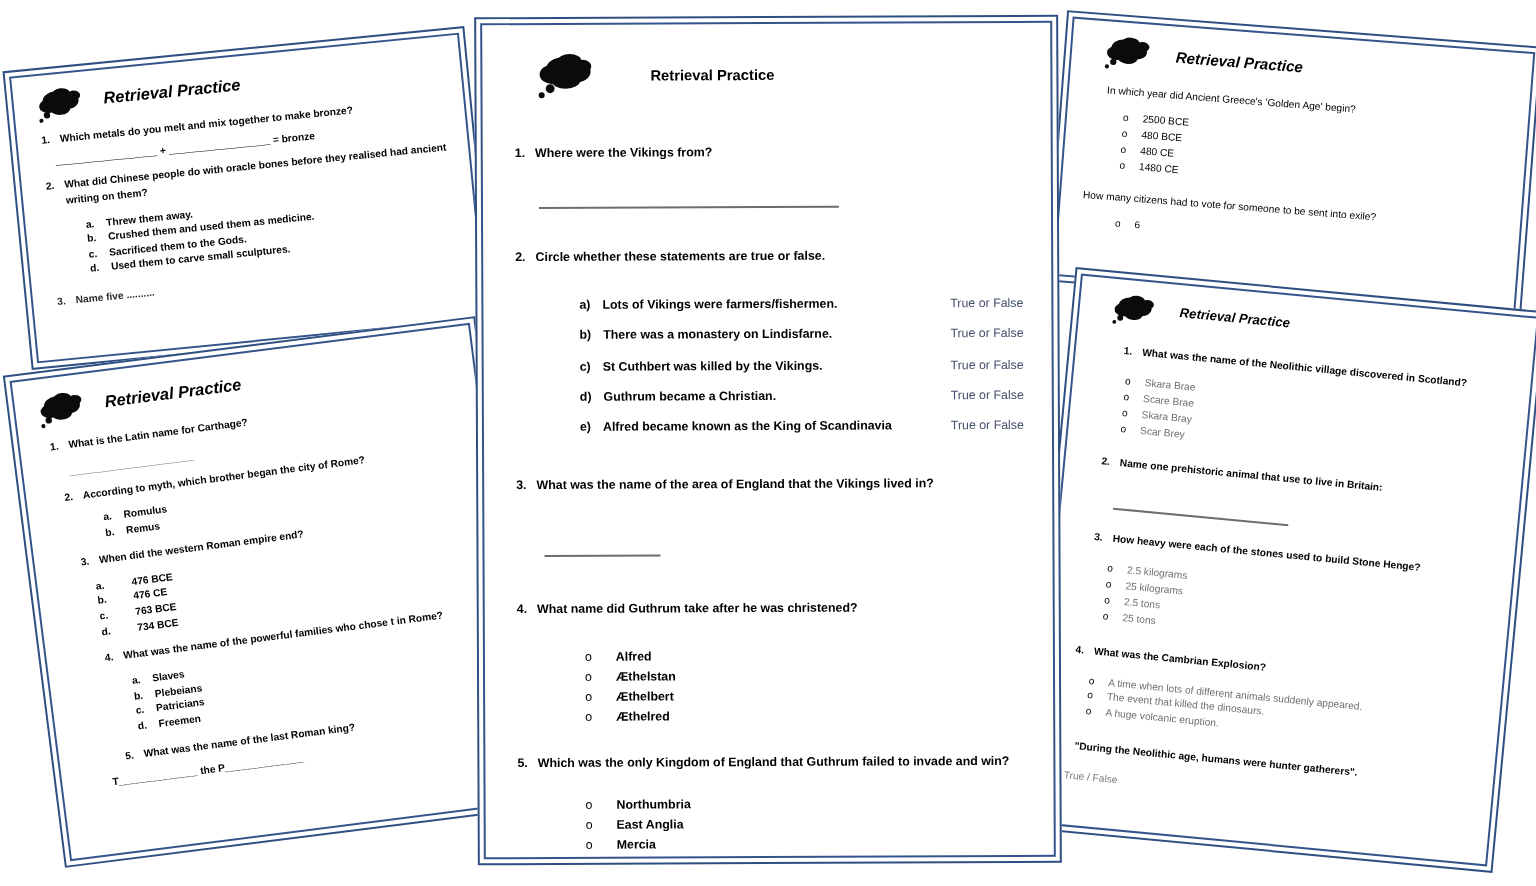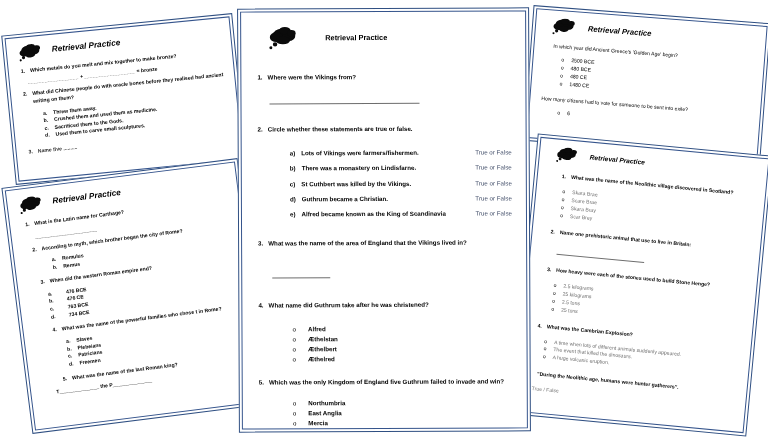--- a/index.html
+++ b/index.html
@@ -309,21 +309,21 @@
               <span>Æthelbert</span>
             </li>
           <li style="gap:12px;">
               <span class="bullet" style="font-weight:normal;">o</span>
               <span>Æthelred</span>
             </li>
         </ul>
 
         <div class="q" style="margin-left:2px;">
           <span class="qnum">5.</span>
-          <span class="qtxt">Which was the only Kingdom of England five Guthrum failed to invade and win?</span>
+          <span class="qtxt">Which was the only Kingdom of England that Guthrum failed to invade and win?</span>
         </div>
         <ul class="opts" style="margin:11px 0 0 36px;">
           <li style="gap:12px;">
               <span class="bullet" style="font-weight:normal;">o</span>
               <span>Northumbria</span>
             </li>
           <li style="gap:12px;">
               <span class="bullet" style="font-weight:normal;">o</span>
               <span>East Anglia</span>
             </li>

